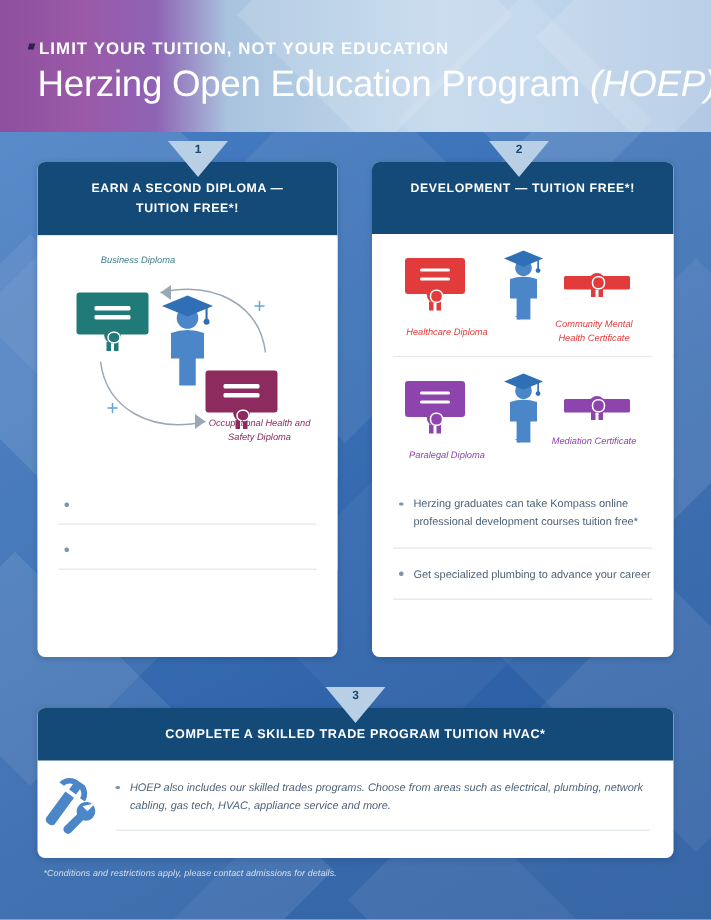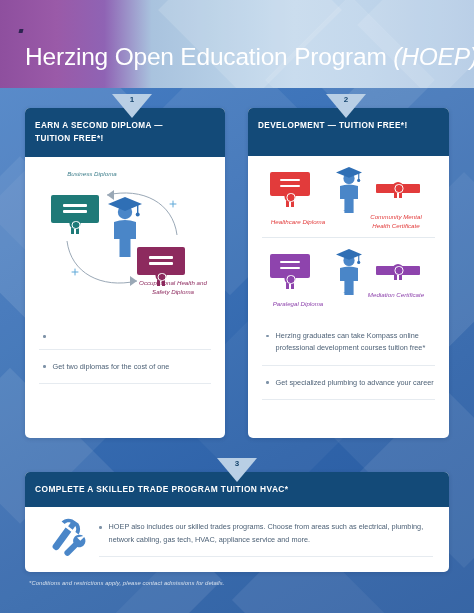--- a/index.html
+++ b/index.html
@@ -121,20 +121,21 @@
     box-shadow: 0 1px 4px rgba(10,35,70,0.18);
     z-index: 4;
   }
   .card-1 { top: 108px; left: 25px;  width: 200px; height: 330px; }
   .card-2 { top: 108px; left: 248px; width: 201px; height: 330px; }
   .card-3 { top: 472px; left: 25px;  width: 424px; height: 100px; }
 
   .card-head {
     background: #134a78;
     color: #ffffff;
+    text-align: center;
     font-size: 8.2px;
     font-weight: bold;
     letter-spacing: 0.42px;
     line-height: 1.55;
     padding: 12px 10px 12px;
   }
   .card-1 .card-head, .card-2 .card-head { min-height: 48px; }
   .card-3 .card-head { padding: 11px 10px; min-height: 34px; font-size: 8.4px; }
   .card-head .ital { }
 
@@ -234,21 +235,21 @@
     width: 2.6px; height: 2.6px;
     border-radius: 50%;
     background: #7f93a8;
     margin: 4.5px 7px 0 0;
   }
   .bullet-text {
     font-size: 7.3px; line-height: 1.62; color: #4e6277;
   }
 
   
-  .c3-body { display: flex; align-items: center; padding: 6px 16px 6px 22px; }
+  .c3-body { display: flex; align-items: flex-start; padding: 6px 16px 6px 0; font-style: italic; }
   .tool-icon { flex: 0 0 auto; width: 46px; height: 46px; margin-right: 6px; }
   .c3-bullet { display: flex; align-items: flex-start; flex: 1 1 auto;
                border-bottom: 1px solid #e6ebf0; padding-bottom: 10px; padding-top: 6px; }
   .c3-dot { flex: 0 0 auto; width: 2.6px; height: 2.6px; border-radius: 50%;
             background: #7f93a8; margin: 4.5px 7px 0 0; }
   .c3-text { font-size: 7.3px; line-height: 1.65; color: #4e6277; }
 
   
   .footer-note {
     position: absolute; left: 29px; top: 580px;
@@ -275,20 +276,21 @@
   <div class="bg-shape sh9"></div>
   <div class="bg-shape sh10"></div>
   <div class="bg-shape sh11"></div>
 
   <div class="header">
     <div class="hdr-diamond hd1"></div>
     <div class="hdr-diamond hd2"></div>
     <div class="hdr-diamond hd3"></div>
   </div>
   <div class="kicker-tick"></div>
+  <div class="kicker">LIMIT YOUR TUITION, NOT YOUR EDUCATION</div>
   <div class="headline"><span>Herzing Open Education Program </span><span class="acronym">(HOEP)</span></div>
 
   <div class="num-badge nb1">
     <div class="tri"></div>
     <div class="num">1</div>
   </div>
   <div class="num-badge nb2">
     <div class="tri"></div>
     <div class="num">2</div>
   </div>
@@ -354,21 +356,20 @@
           <span>Safety Diploma</span>
         </div>
       </div>
 
       <div class="bullets">
         <div class="bullet-row">
           <div class="bullet-dot"></div>
         </div>
         <div class="bullet-row">
           <div class="bullet-dot"></div>
-          <div class="bullet-text">Get two diplomas for the cost of one</div>
         </div>
       </div>
     </div>
   </div>
 
   <div class="card card-2">
     <div class="card-head">
       <div><span>DEVELOPMENT — </span><span class="ital">TUITION FREE*!</span></div>
     </div>
     <div class="card-body">

